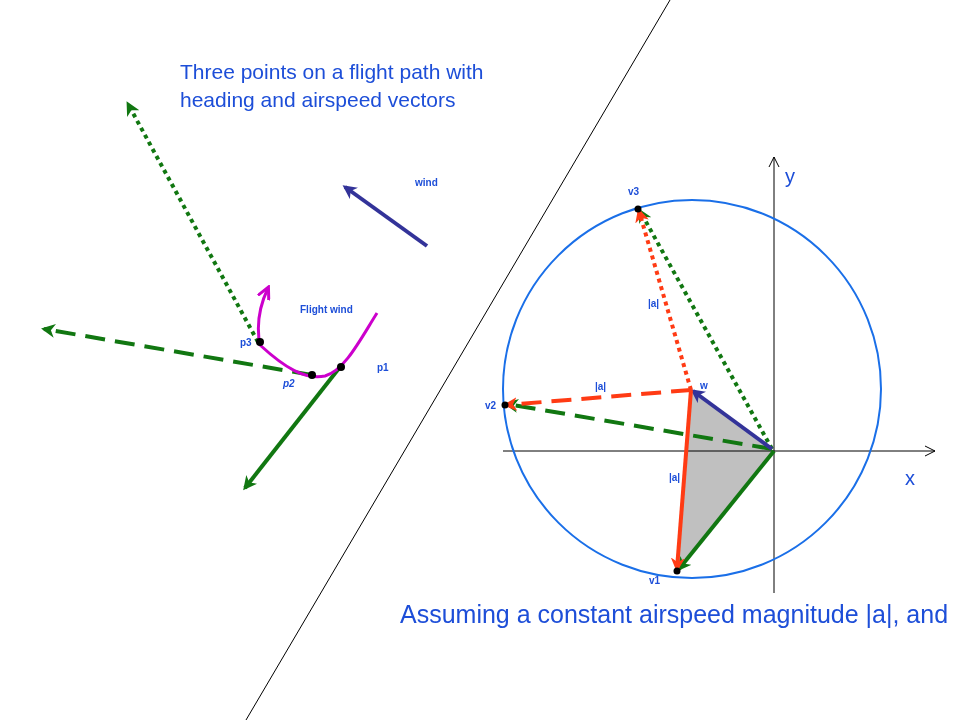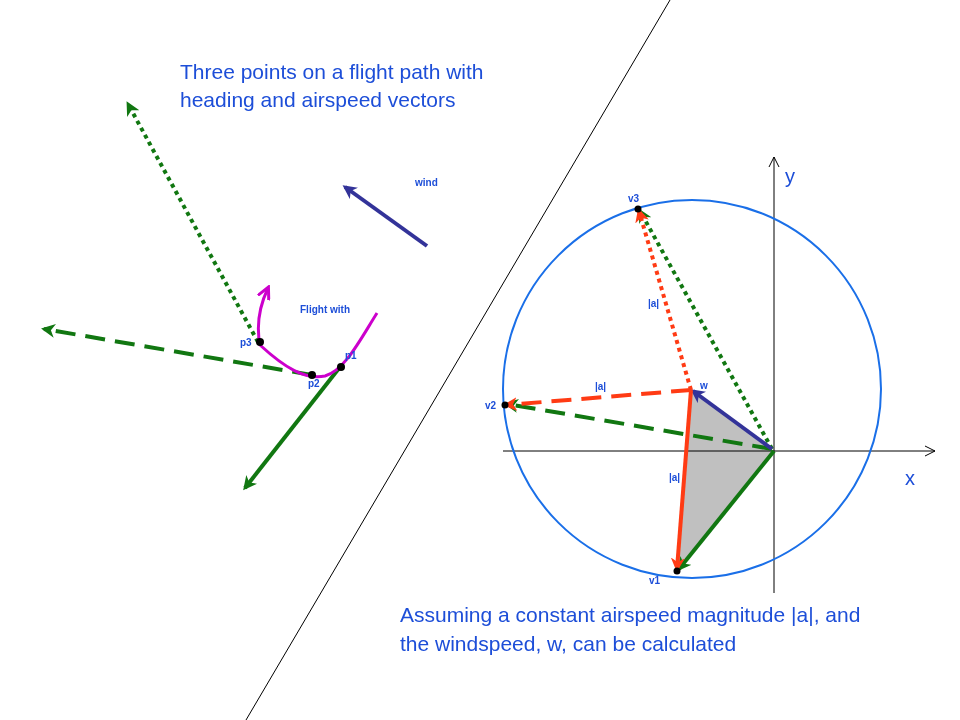--- a/index.html
+++ b/index.html
@@ -1,21 +1,21 @@
 <!DOCTYPE html>
 <html><head>
 <meta charset="utf-8">
 <style>
   html, body { margin: 0; padding: 0; background: #ffffff; }
   body { width: 960px; height: 720px; position: relative; overflow: hidden;
          font-family: "Liberation Sans", sans-serif; }
   svg { position: absolute; left: 0; top: 0; }
   .txt { position: absolute; color: #1d4ed8; font-family: "Liberation Sans", sans-serif; white-space: nowrap; }
   .title { left: 180px; top: 58px; font-size: 21px; line-height: 28px; }
-  .caption { left: 400px; top: 600px; font-size: 21px; line-height: 29px; }
+  .caption { left: 400px; top: 600px; font-size: 25px; line-height: 29px; }
   .lbl { font-size: 10px; font-weight: bold; }
   .axis-lbl { font-size: 20px; }
 </style>
 </head>
 <body>
 
 <svg width="960" height="720" viewBox="0 0 960 720">
   <defs>
     <marker id="ah-green" markerWidth="8" markerHeight="8" refX="6" refY="4" orient="auto" markerUnits="userSpaceOnUse">
       <path d="M0,0 L8,4 L0,8 Z" fill="#117711"></path>
@@ -74,31 +74,30 @@
   <circle cx="505" cy="405" r="3.5" fill="#000"></circle>
   <circle cx="638" cy="209" r="3.5" fill="#000"></circle>
 </svg>
 
 <div class="txt title">
   <div>Three points on a flight path with</div>
   <div>heading and airspeed vectors</div>
 </div>
 
 <div class="txt lbl" style="left:391px; top:177px;margin-left:24px;">wind</div>
-<div class="txt lbl" style="left:300px; top:304px;">Flight with</div>
-<div class="txt lbl" style="left:345px; top:350px;">p1</div>
-<div class="txt lbl" style="left:308px; top:378px;">p2</div>
+<div class="txt lbl" style="left:300px; top:304px;">Flight wind</div>
+<div class="txt lbl" style="left:345px; top:362px;padding-left:32px;">p1</div>
+<div class="txt lbl" style="left:283px; top:378px;font-style:italic;">p2</div>
 <div class="txt lbl" style="left:240px; top:337px;text-align:center;">p3</div>
 
 <div class="txt axis-lbl" style="left:785px; top:165px;">y</div>
 <div class="txt axis-lbl" style="left:905px; top:467px;">x</div>
 <div class="txt lbl" style="left:700px; top:380px;">w</div>
 <div class="txt lbl" style="left:649px; top:575px;">v1</div>
 <div class="txt lbl" style="left:485px; top:400px;">v2</div>
-<div class="txt lbl" style="left:628px; top:193px;">v3</div>
+<div class="txt lbl" style="left:628px; top:186px;">v3</div>
 <div class="txt lbl" style="left:648px; top:298px;">|a|</div>
 <div class="txt lbl" style="left:595px; top:381px;">|a|</div>
 <div class="txt lbl" style="left:669px; top:472px;">|a|</div>
 
 <div class="txt caption">
   <div>Assuming a constant airspeed magnitude |a|, and</div>
-  <div>the windspeed, w, can be calculated</div>
 </div>
 
 </body></html>

